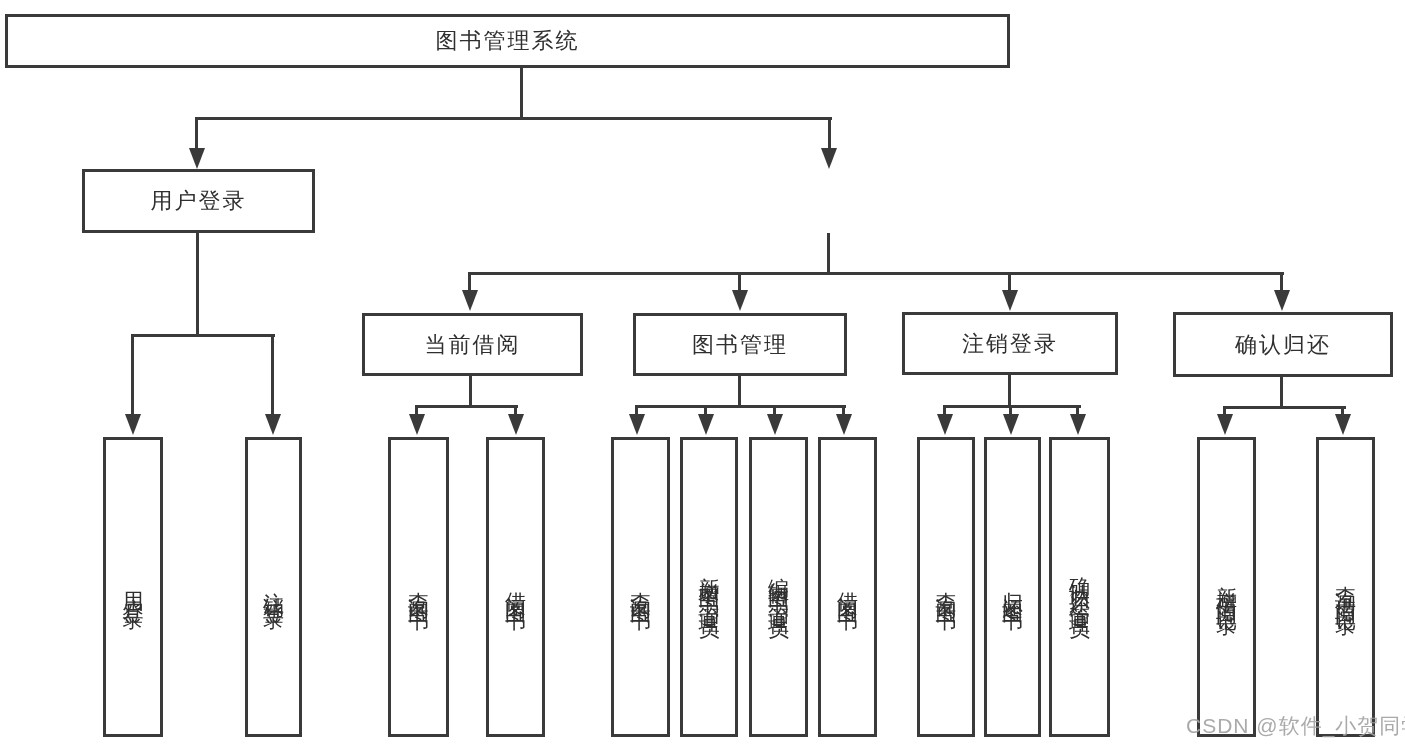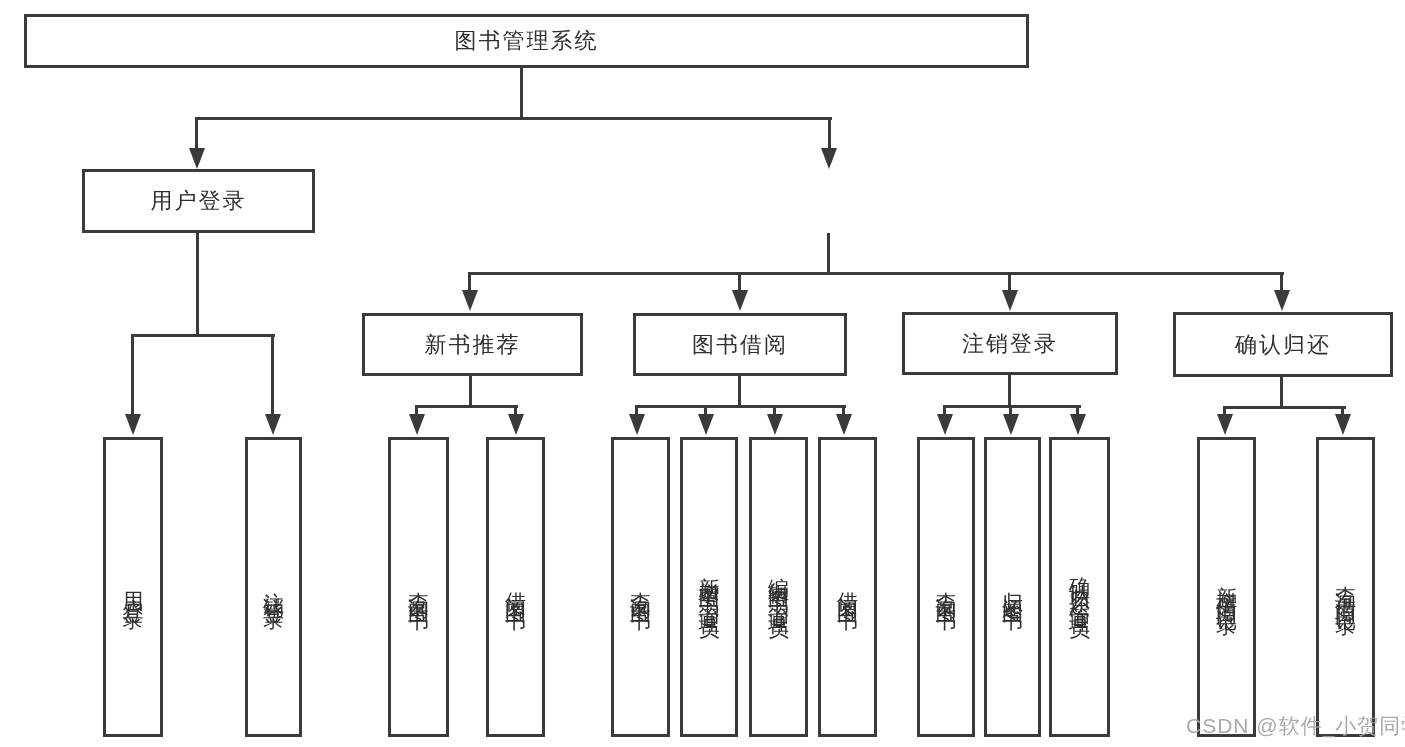--- a/index.html
+++ b/index.html
@@ -49,28 +49,28 @@
     letter-spacing:1px;
     white-space:nowrap;
     z-index:5;
   }
 </style>
 </head>
 <body>
 
 <div id="canvas">
 
-  <div class="node" style="left:24px;top:14px;width:1005px;height:54px">图书管理系统</div>
+  <div class="node" style="left:5px;top:14px;width:1005px;height:54px">图书管理系统</div>
 
   <div class="node" style="left:82px;top:169px;width:233px;height:64px">用户登录</div>
 
 
-  <div class="node" style="left:362px;top:313px;width:221px;height:63px">新书推荐</div>
+  <div class="node" style="left:362px;top:313px;width:221px;height:63px">当前借阅</div>
 
-  <div class="node" style="left:633px;top:313px;width:214px;height:63px">图书借阅</div>
+  <div class="node" style="left:633px;top:313px;width:214px;height:63px">图书管理</div>
 
   <div class="node" style="left:902px;top:312px;width:216px;height:63px">注销登录</div>
 
   <div class="node" style="left:1173px;top:312px;width:220px;height:65px">确认归还</div>
 
   <div class="leaf" style="left:103px;top:437px;width:60px;height:300px">用户登录</div>
 
   <div class="leaf" style="left:245px;top:437px;width:57px;height:300px">注销登录</div>
 
   <div class="leaf" style="left:388px;top:437px;width:61px;height:300px">查询图书</div>

